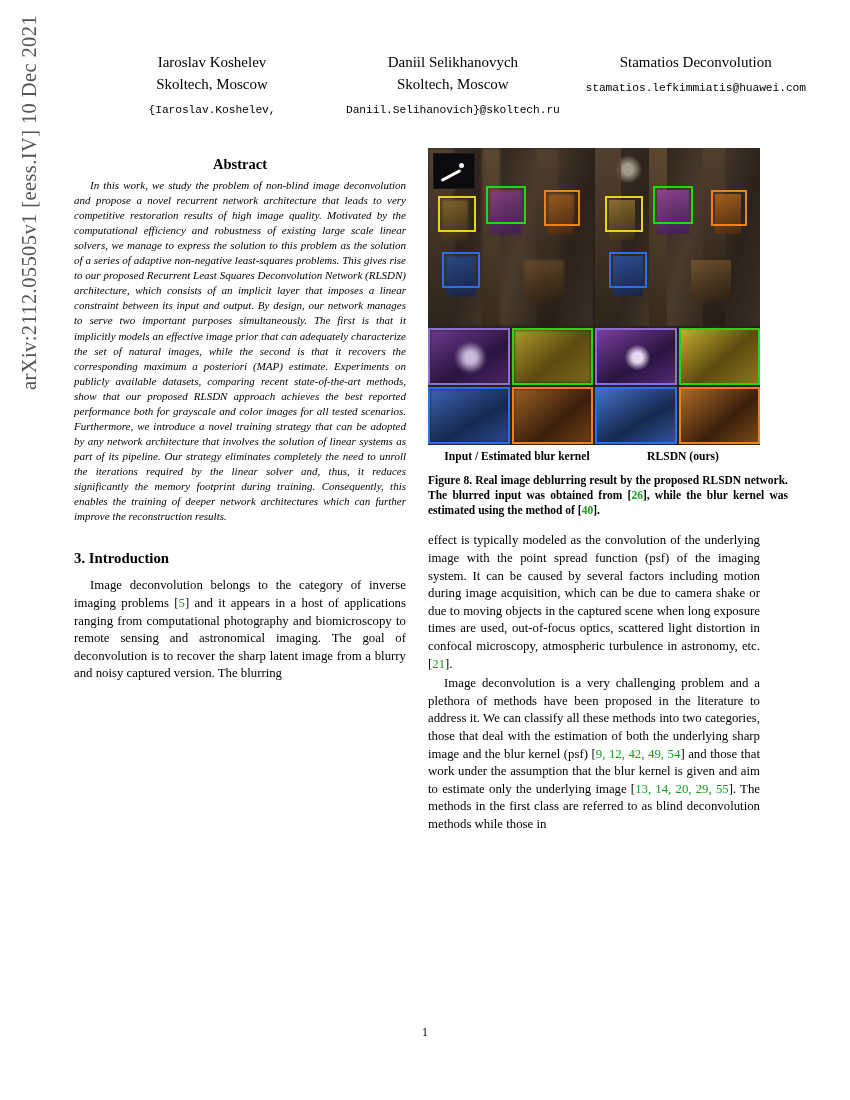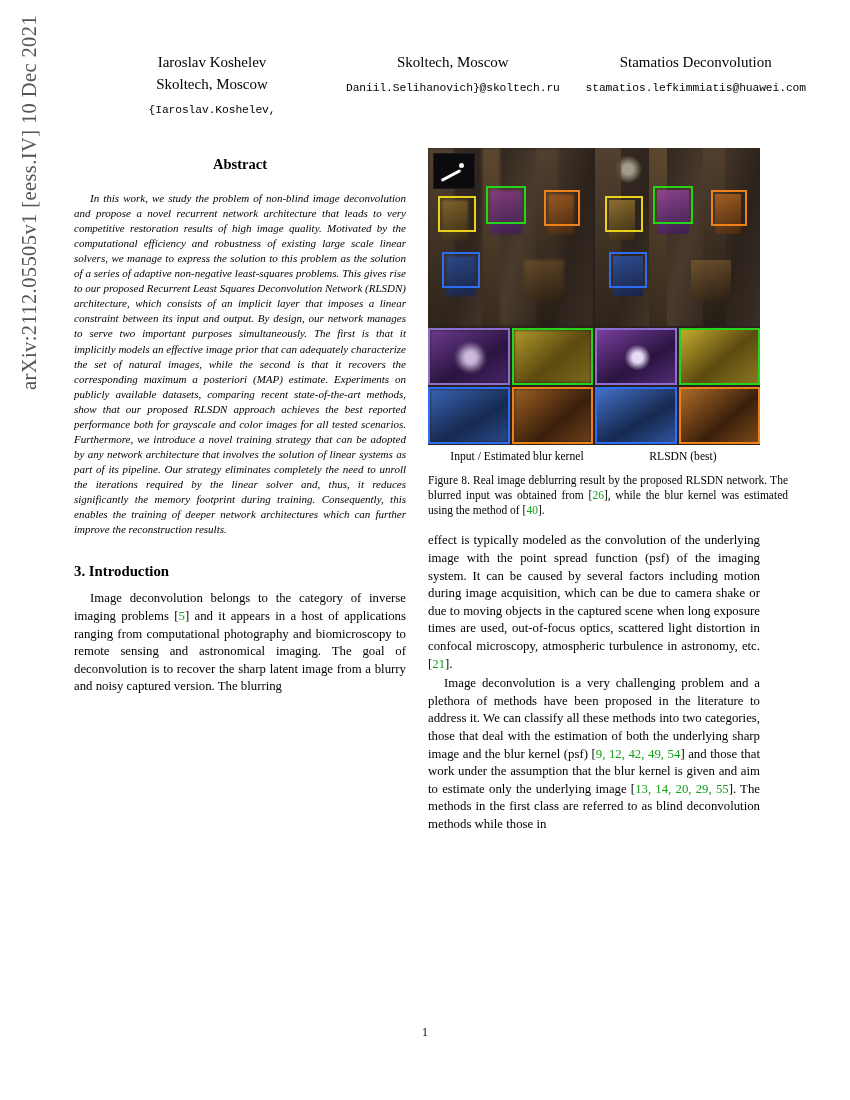--- a/index.html
+++ b/index.html
@@ -88,21 +88,21 @@
     gap: 22px;
   }
   .col {
     width: 332px;
   }
 
   h2.section-head {
     font-size: 14.5px;
     font-weight: bold;
     text-align: center;
-    margin: 8px 0 18px 0;
+    margin: 8px 0 5px 0;
   }
   h2.sec-left {
     text-align: left;
     margin: 26px 0 10px 0;
     font-size: 14.8px;
   }
   .abstract {
     font-style: italic;
     font-size: 11px;
     line-height: 1.37;
@@ -115,20 +115,21 @@
     line-height: 1.375;
     text-align: justify;
     text-indent: 16px;
     margin: 0 0 2px 0;
   }
   .cite { color: #15a01a; }
 
   
   .figure {
     width: 360px;
+    font-weight: bold;
   }
   .fig-img {
     width: 332px;
     height: 297px;
     position: relative;
     overflow: hidden;
     background: #2a211c;
   }
   .fig-half {
     position: absolute;
@@ -256,20 +257,21 @@
   <div class="content">
 
 
     <div class="authors">
       <div class="author a1">
         <span class="name">Iaroslav Koshelev</span>
         <span class="affil">Skoltech, Moscow</span>
         <span class="email">{Iaroslav.Koshelev,</span>
       </div>
       <div class="author a2">
+        <span class="name">Daniil Selikhanovych</span>
         <span class="affil">Skoltech, Moscow</span>
         <span class="email">Daniil.Selihanovich}@skoltech.ru</span>
       </div>
       <div class="author a3">
         <span class="name">Stamatios Deconvolution</span>
         <span class="email">stamatios.lefkimmiatis@huawei.com</span>
       </div>
     </div>
 
     <div class="columns">
@@ -357,21 +359,21 @@
                 </div>
                 <div class="crop" style="border-color:#f08018;">
                   <div class="inner sharpish" style="background:linear-gradient(140deg,#ad6a26,#3a1f0c 60%,#7a4818);"></div>
                 </div>
               </div>
             </div>
           </div>
 
           <div class="fig-caption-row">
             <div class="c1">Input / Estimated blur kernel</div>
-            <div class="c2">RLSDN (best)</div>
+            <div class="c2">RLSDN (ours)</div>
           </div>
 
           <div class="fig-caption"><span>Figure 8. Real image deblurring result by the proposed RLSDN network. The blurred input was obtained from [</span><span class="cite">26</span><span>], while the blur kernel was estimated using the method of [</span><span class="cite">40</span><span>].</span></div>
         </div>
 
         <p class="body" style="margin-top:14px; text-indent:0;"><span>effect is typically modeled as the convolution of the underlying image with the point spread function (psf) of the imaging system. It can be caused by several factors including motion during image acquisition, which can be due to camera shake or due to moving objects in the captured scene when long exposure times are used, out-of-focus optics, scattered light distortion in confocal microscopy, atmospheric turbulence in astronomy, etc. [</span><span class="cite">21</span><span>].</span></p>
 
         <p class="body"><span>Image deconvolution is a very challenging problem and a plethora of methods have been proposed in the literature to address it. We can classify all these methods into two categories, those that deal with the estimation of both the underlying sharp image and the blur kernel (psf) [</span><span class="cite">9, 12, 42, 49, 54</span><span>] and those that work under the assumption that the blur kernel is given and aim to estimate only the underlying image [</span><span class="cite">13, 14, 20, 29, 55</span><span>]. The methods in the first class are referred to as blind deconvolution methods while those in</span></p>
 
       </div>

